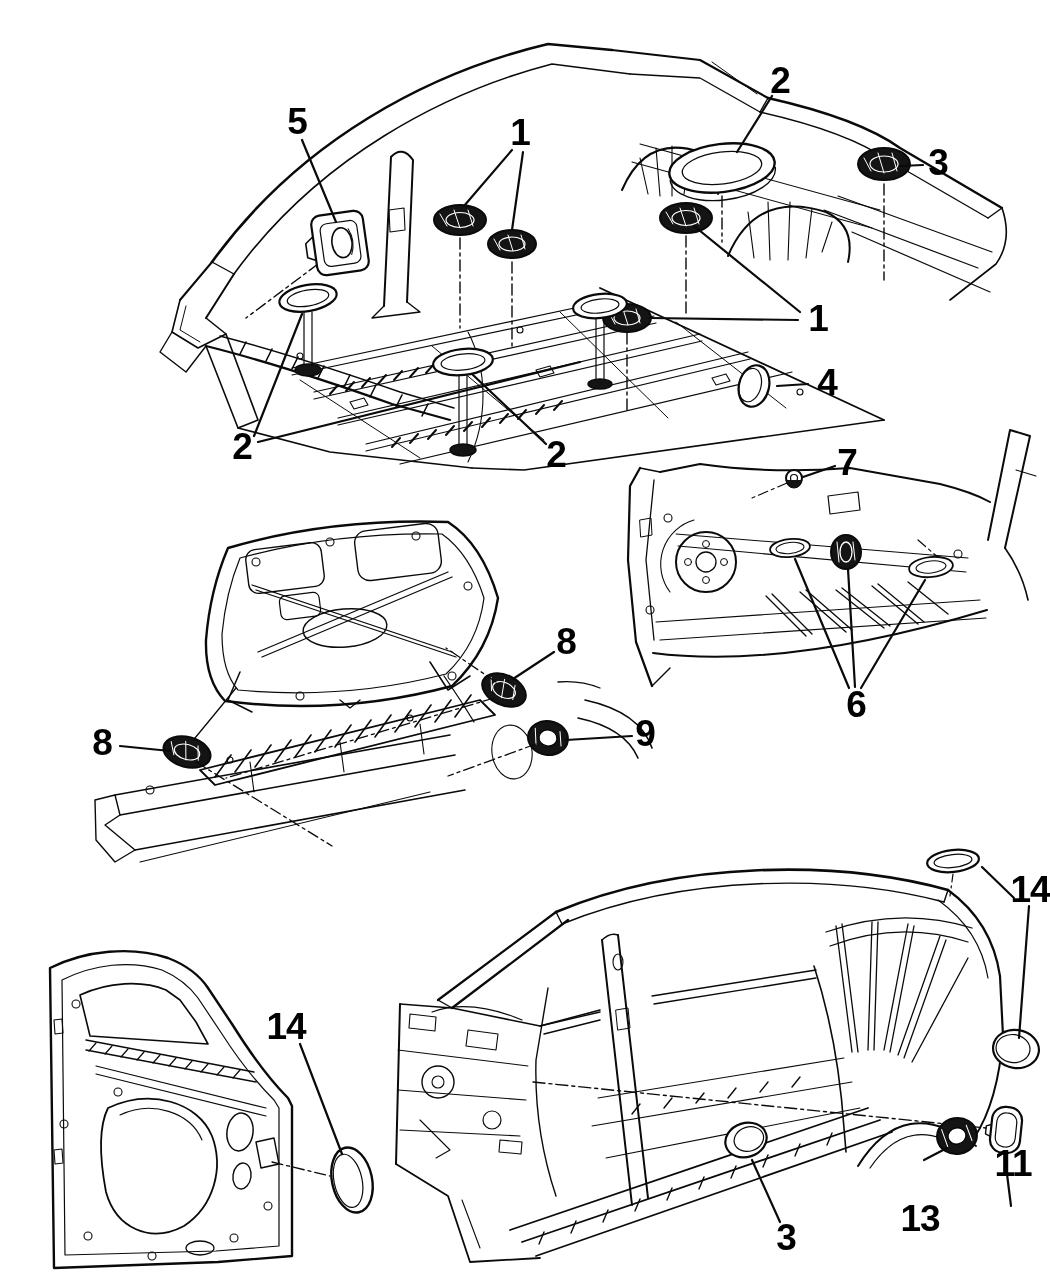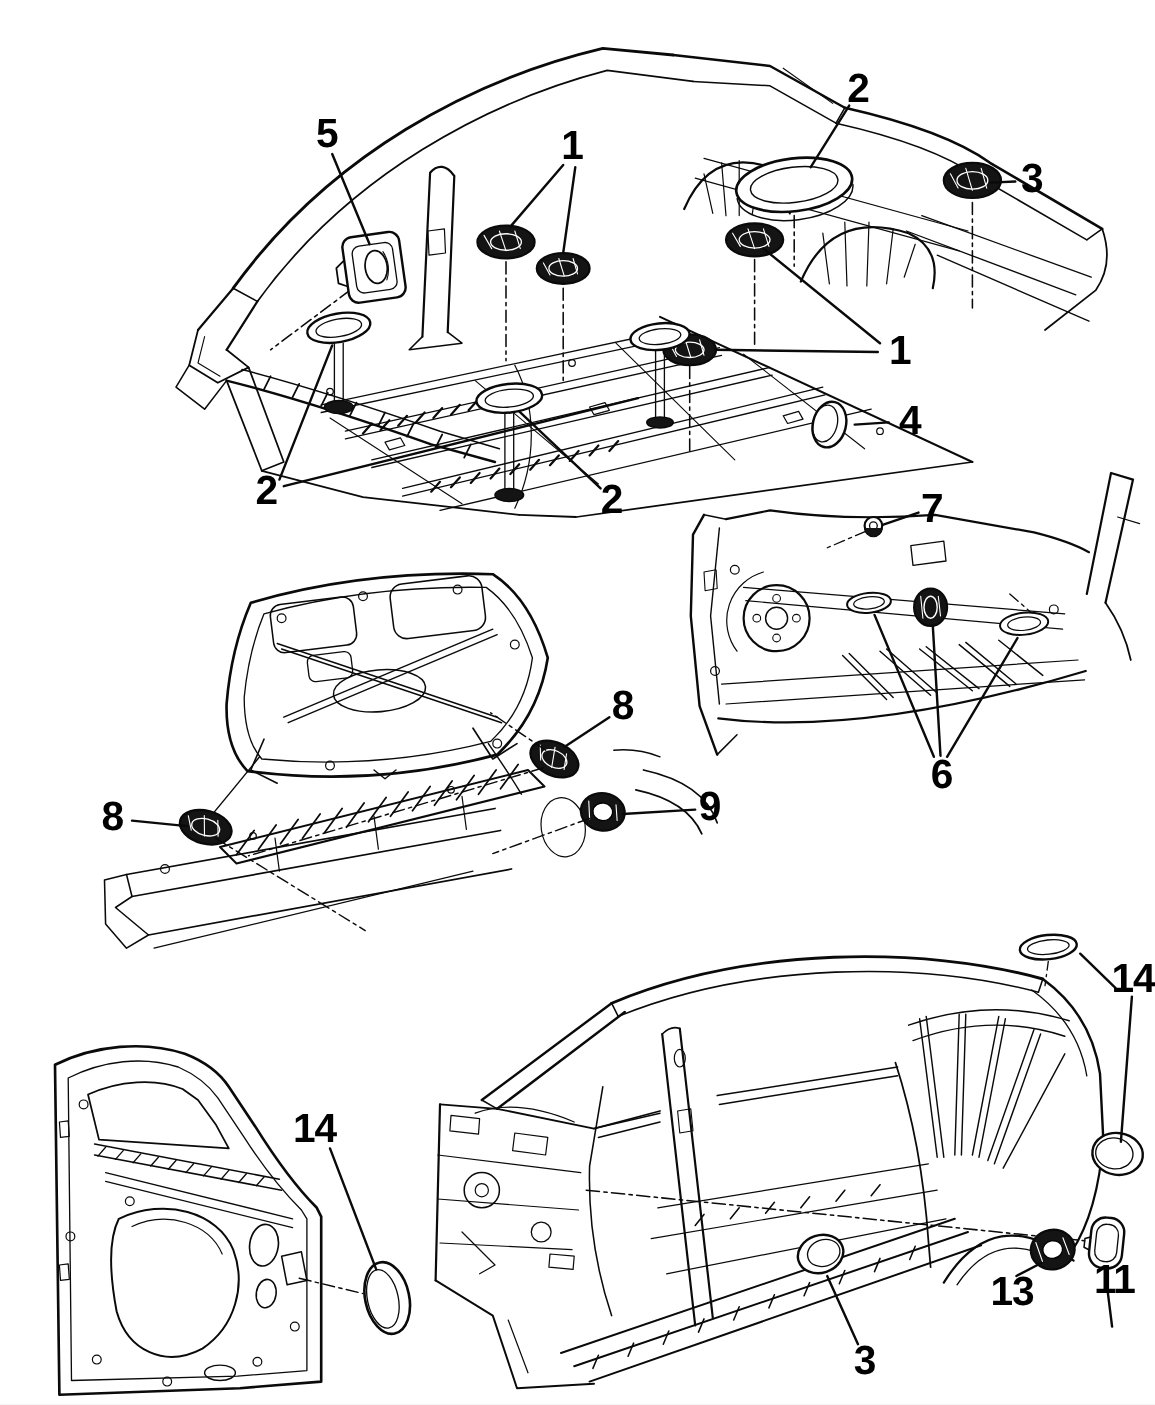--- a/index.html
+++ b/index.html
@@ -437,16 +437,16 @@
 <div class="callout" style="left:242px;top:446px">2</div>
 <div class="callout" style="left:556px;top:454px">2</div>
 <div class="callout" style="left:847px;top:462px">7</div>
 <div class="callout" style="left:856px;top:704px">6</div>
 <div class="callout" style="left:566px;top:641px">8</div>
 <div class="callout" style="left:645px;top:733px">9</div>
 <div class="callout" style="left:102px;top:742px">8</div>
 <div class="callout" style="left:1030px;top:889px">14</div>
 <div class="callout" style="left:286px;top:1026px">14</div>
 <div class="callout" style="left:786px;top:1237px">3</div>
-<div class="callout" style="left:920px;top:1174px">13</div>
+<div class="callout" style="left:920px;top:1218px">13</div>
 <div class="callout" style="left:1013px;top:1163px">11</div>
 
 </div>
 
 </body></html>

